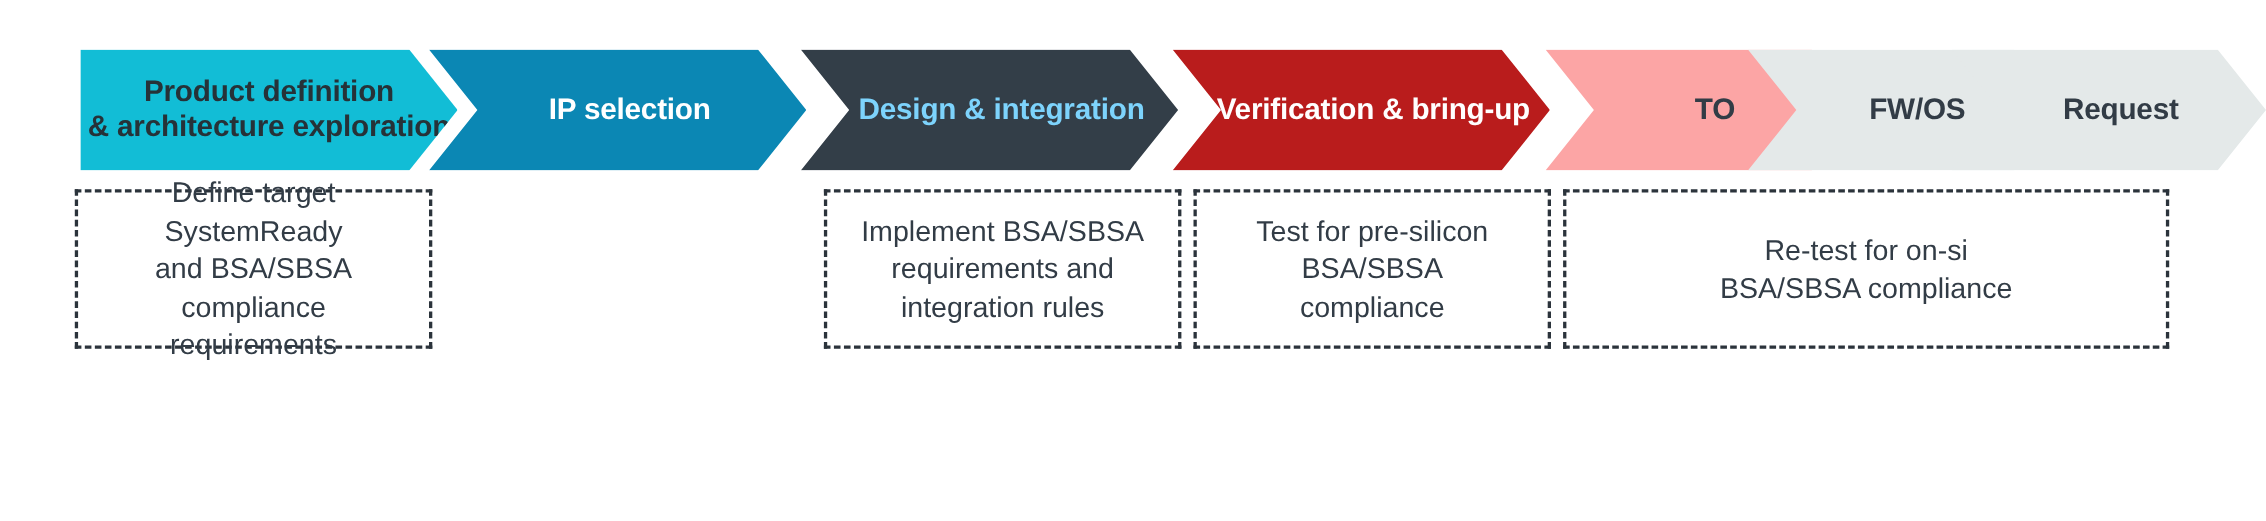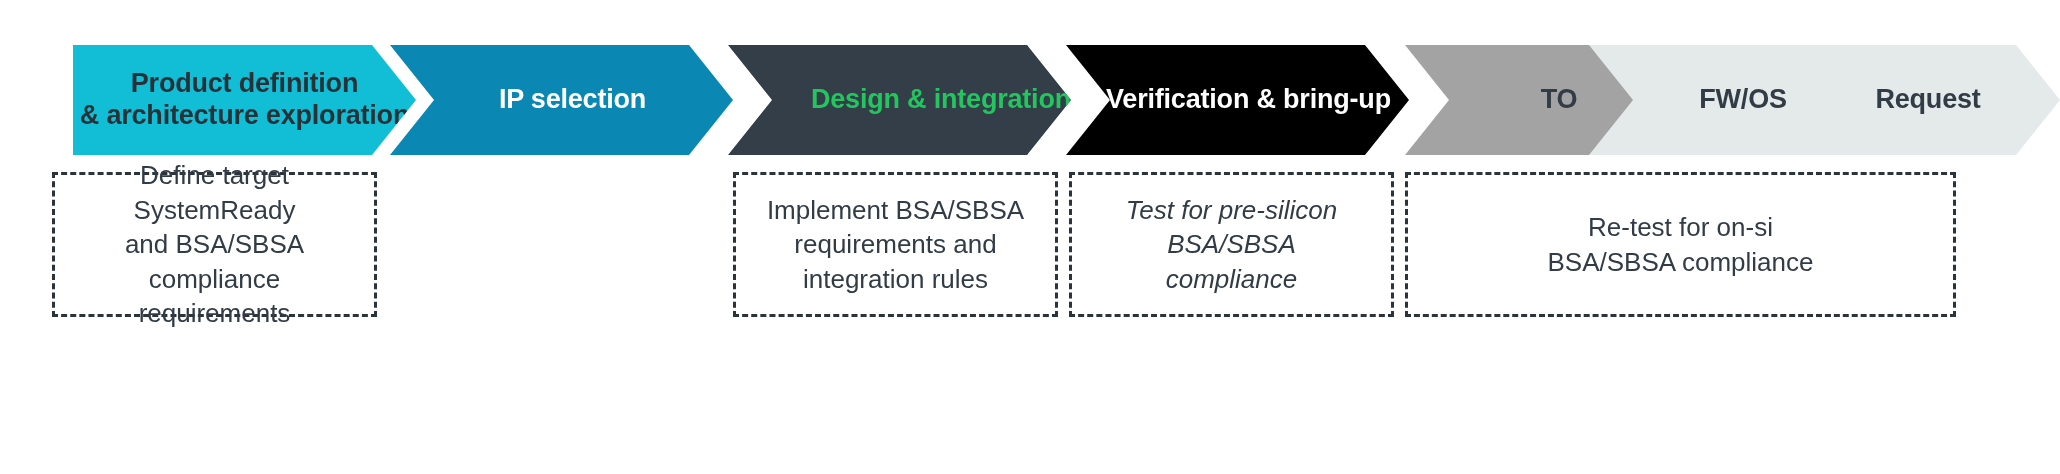--- a/index.html
+++ b/index.html
@@ -49,21 +49,21 @@
     font-size: 27px;
     line-height: 1.18;
     letter-spacing: -0.2px;
     white-space: pre-line;
     pointer-events: none;
   }
 
   
   .notes-band {
     position: absolute;
-    left: 0;
+    left: 16px;
     top: 172px;
     width: 2044px;
     height: 260px;
   }
 
   .note-box {
     position: absolute;
     top: 0;
     height: 145px;
     border: 3px dashed #2b333b;
@@ -89,27 +89,27 @@
 <div id="diagram">
 
   <div class="chevron-band">
       <div class="chevron" style="left: 390px; width: 343px; background: rgb(11, 135, 180); color: rgb(255, 255, 255); clip-path: polygon(0px 0px, calc(100% - 44px) 0px, 100% 50%, calc(100% - 44px) 100%, 0px 100%, 44px 50%);">
         <div class="chevron-label" style="padding-left: 22px;">IP selection</div>
       </div>
       <div class="chevron" style="left: 73px; width: 343px; background: rgb(18, 189, 214); color: rgb(38, 50, 56); clip-path: polygon(0px 0px, calc(100% - 44px) 0px, 100% 50%, calc(100% - 44px) 100%, 0px 100%);">
         <div class="chevron-label">Product definition
 &amp; architecture exploration</div>
       </div>
-      <div class="chevron" style="left: 728px; width: 343px; background: rgb(51, 62, 72); color: #22c55e; clip-path: polygon(0px 0px, calc(100% - 44px) 0px, 100% 50%, calc(100% - 44px) 100%, 0px 100%, 44px 50%); justify-content: flex-end;">
+      <div class="chevron" style="left: 728px; width: 343px; background: rgb(51, 62, 72); color: #7dd3fc; clip-path: polygon(0px 0px, calc(100% - 44px) 0px, 100% 50%, calc(100% - 44px) 100%, 0px 100%, 44px 50%);">
         <div class="chevron-label" style="padding-left: 22px;">Design &amp; integration</div>
       </div>
-      <div class="chevron" style="left: 1066px; width: 343px; background: #000000; color: rgb(255, 255, 255); clip-path: polygon(0px 0px, calc(100% - 44px) 0px, 100% 50%, calc(100% - 44px) 100%, 0px 100%, 44px 50%);">
+      <div class="chevron" style="left: 1066px; width: 343px; background: #b91c1c; color: rgb(255, 255, 255); clip-path: polygon(0px 0px, calc(100% - 44px) 0px, 100% 50%, calc(100% - 44px) 100%, 0px 100%, 44px 50%);">
         <div class="chevron-label" style="padding-left: 22px;">Verification &amp; bring-up</div>
       </div>
-      <div class="chevron" style="left: 1405px; width: 286px; background: #a3a3a3; color: rgb(50, 60, 70); clip-path: polygon(0px 0px, calc(100% - 44px) 0px, 100% 50%, calc(100% - 44px) 100%, 0px 100%, 44px 50%);">
+      <div class="chevron" style="left: 1405px; width: 286px; background: #fca5a5; color: rgb(50, 60, 70); clip-path: polygon(0px 0px, calc(100% - 44px) 0px, 100% 50%, calc(100% - 44px) 100%, 0px 100%, 44px 50%);">
         <div class="chevron-label" style="padding-left: 22px;">TO</div>
       </div>
       <div class="chevron" style="left: 1589px; width: 286px; background: rgb(228, 233, 233); color: rgb(50, 60, 70); clip-path: polygon(0px 0px, calc(100% - 44px) 0px, 100% 50%, calc(100% - 44px) 100%, 0px 100%, 44px 50%);">
         <div class="chevron-label" style="padding-left: 22px;">FW/OS</div>
       </div>
       <div class="chevron" style="left: 1774px; width: 286px; background: rgb(228, 233, 233); color: rgb(50, 60, 70); clip-path: polygon(0px 0px, calc(100% - 44px) 0px, 100% 50%, calc(100% - 44px) 100%, 0px 100%, 44px 50%);">
         <div class="chevron-label" style="padding-left: 22px;">Request</div>
       </div>
     </div>
   <div class="notes-band">
@@ -118,21 +118,21 @@
 SystemReady
 and BSA/SBSA
 compliance
 requirements</div>
       </div>
       <div class="note-box" style="left: 733px; width: 325px; border-color: rgb(43, 51, 59); border-style: dashed;">
         <div class="note-text">Implement BSA/SBSA
 requirements and
 integration rules</div>
       </div>
-      <div class="note-box" style="left: 1069px; width: 325px; border-color: rgb(43, 51, 59); border-style: dashed; font-style: italic;">
+      <div class="note-box" style="left: 1069px; width: 325px; border-color: rgb(43, 51, 59); border-style: dashed;">
         <div class="note-text">Test for pre-silicon
 BSA/SBSA
 compliance</div>
       </div>
       <div class="note-box" style="left: 1405px; width: 551px; border-color: rgb(43, 51, 59); border-style: dashed;">
         <div class="note-text">Re-test for on-si
 BSA/SBSA compliance</div>
       </div>
     </div>
 

